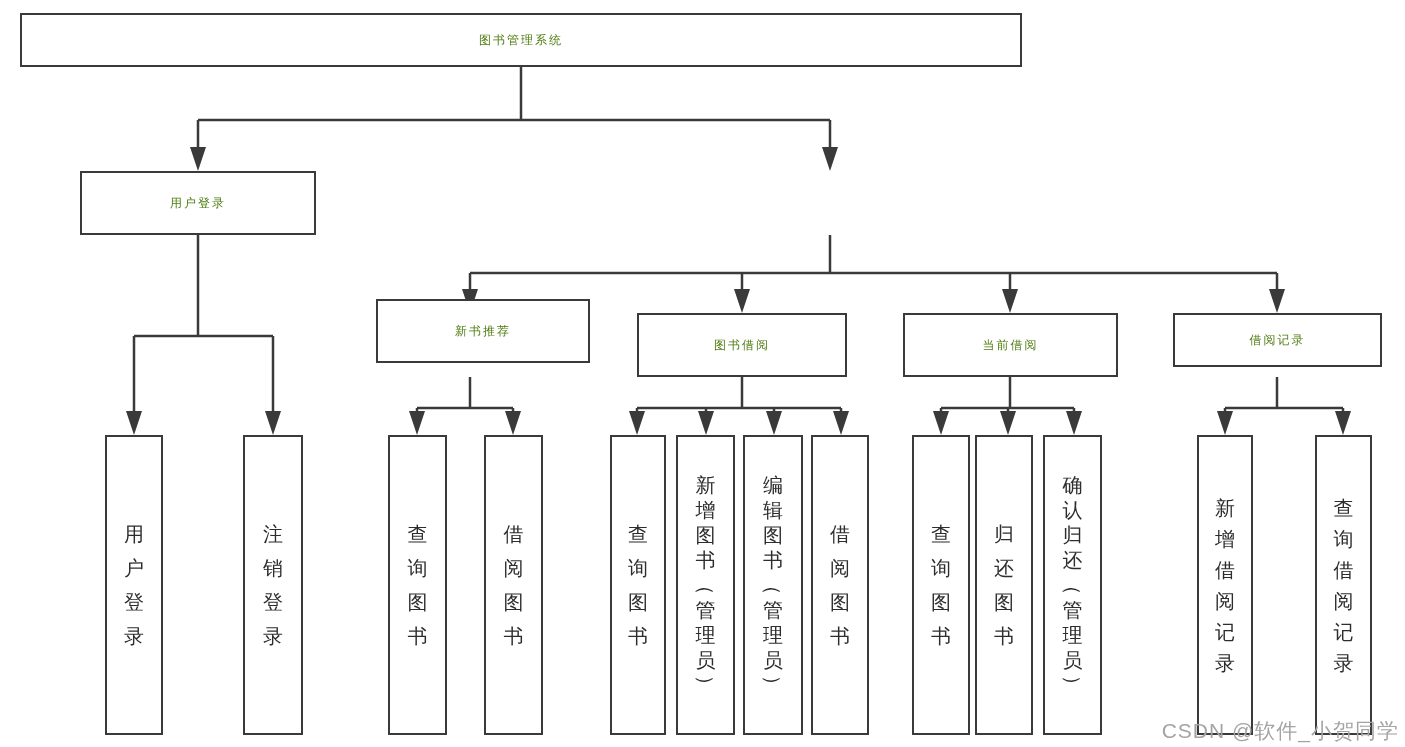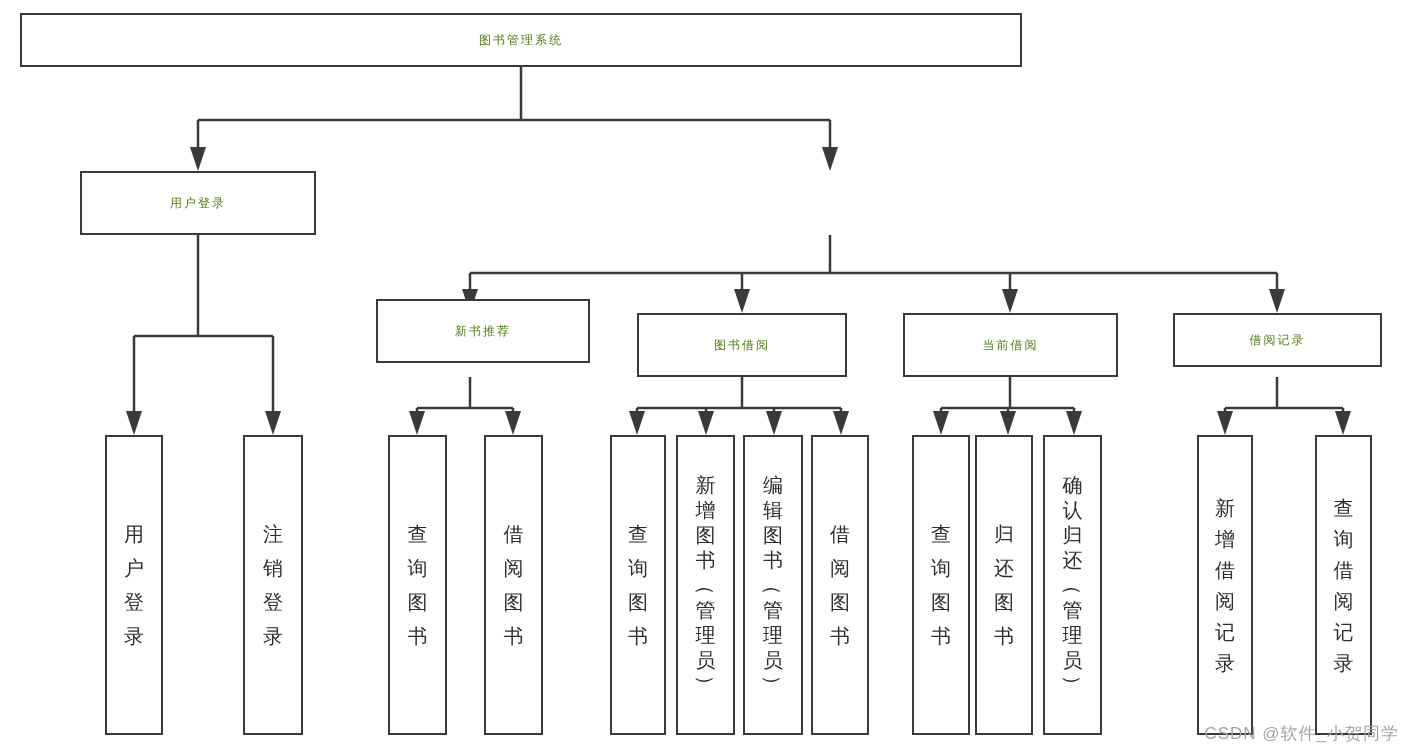--- a/index.html
+++ b/index.html
@@ -62,21 +62,21 @@
   .vlabel .ch.rot {
     transform: rotate(90deg);
   }
   .vlabel.len-s { gap: 12px; }
   .vlabel.len-m { gap: 9px; }
   .vlabel.len-l { gap: 3px; }
   .watermark {
     position: absolute;
     right: 6px;
     bottom: 2px;
-    font-size: 17px;
+    font-size: 21px;
     color: #a4a4a4;
     letter-spacing: 1px;
     z-index: 5;
     white-space: nowrap;
   }
 </style>
 </head>
 <body>
 
 <div id="stage">

